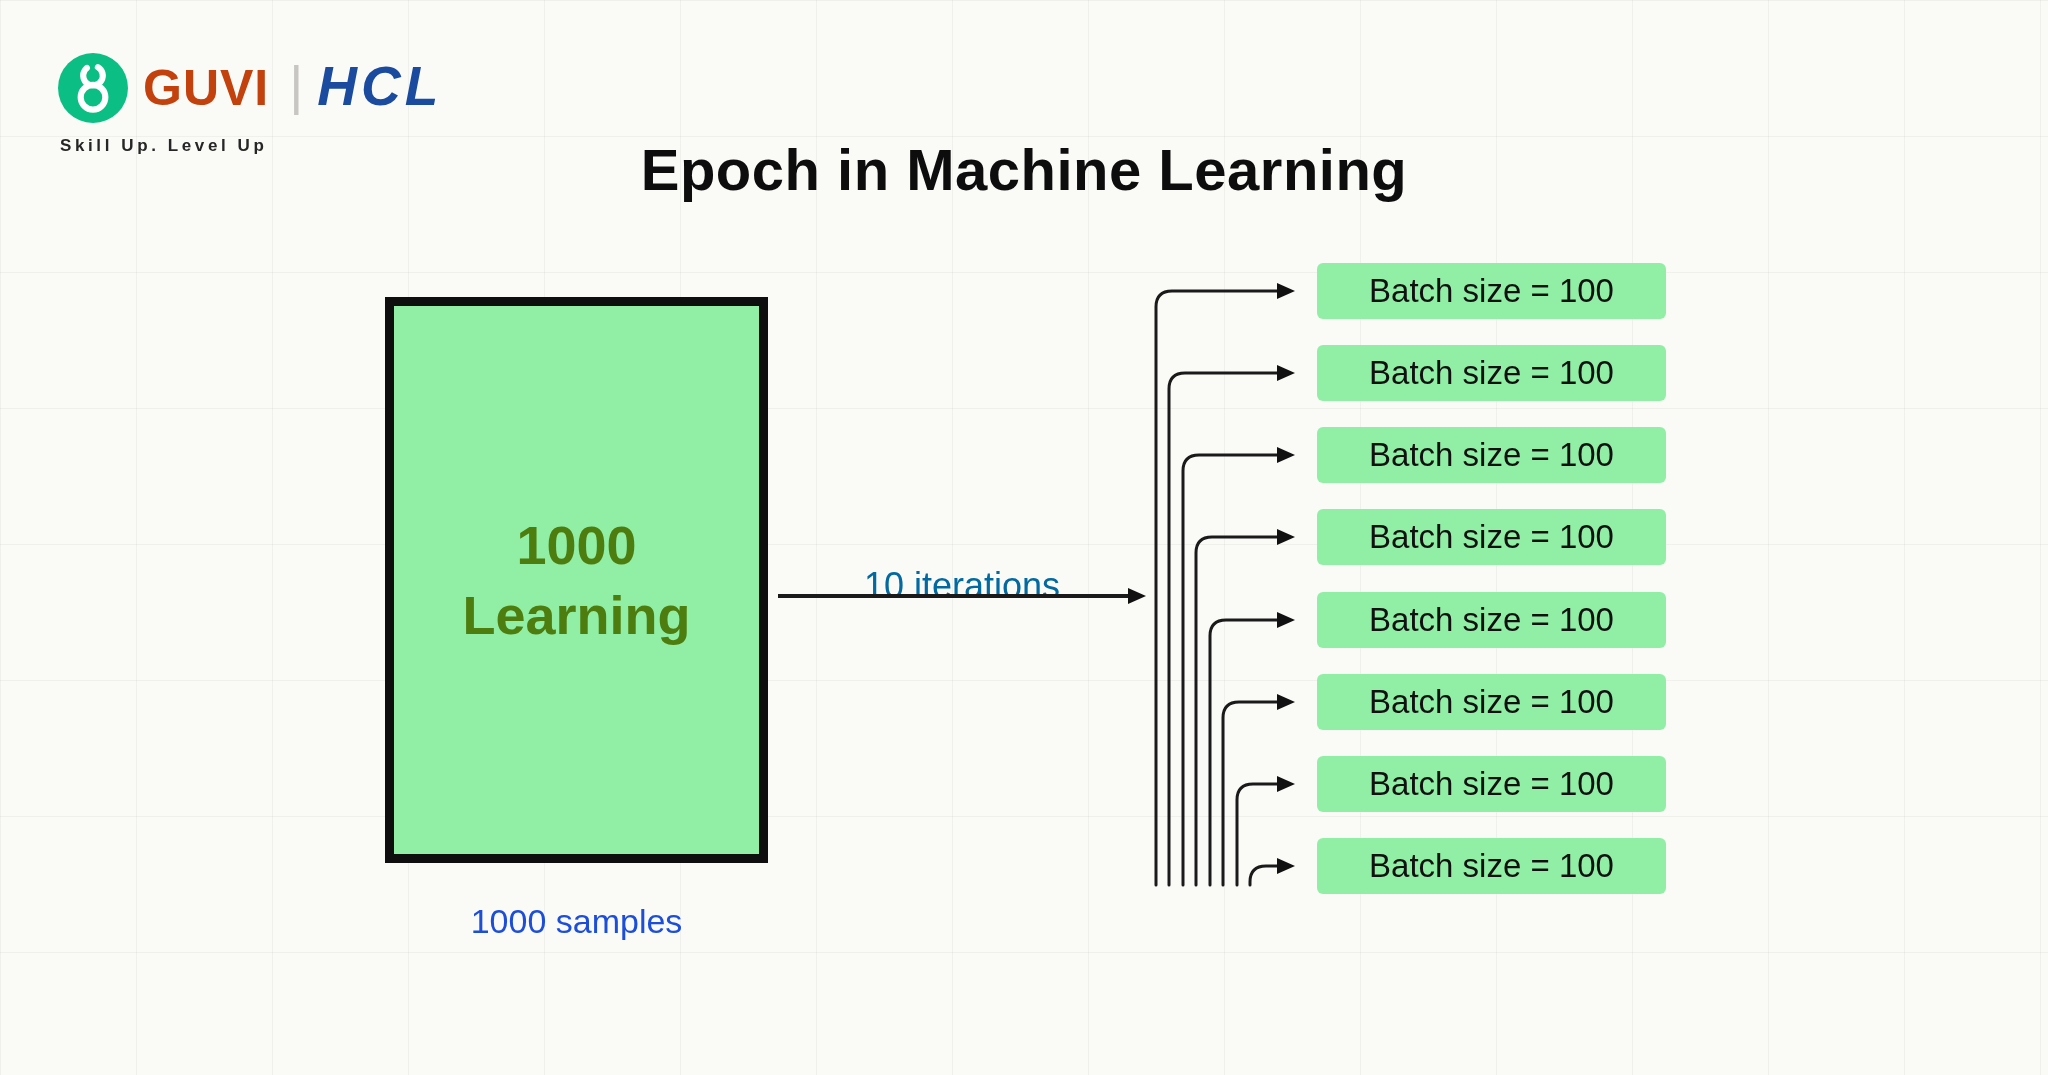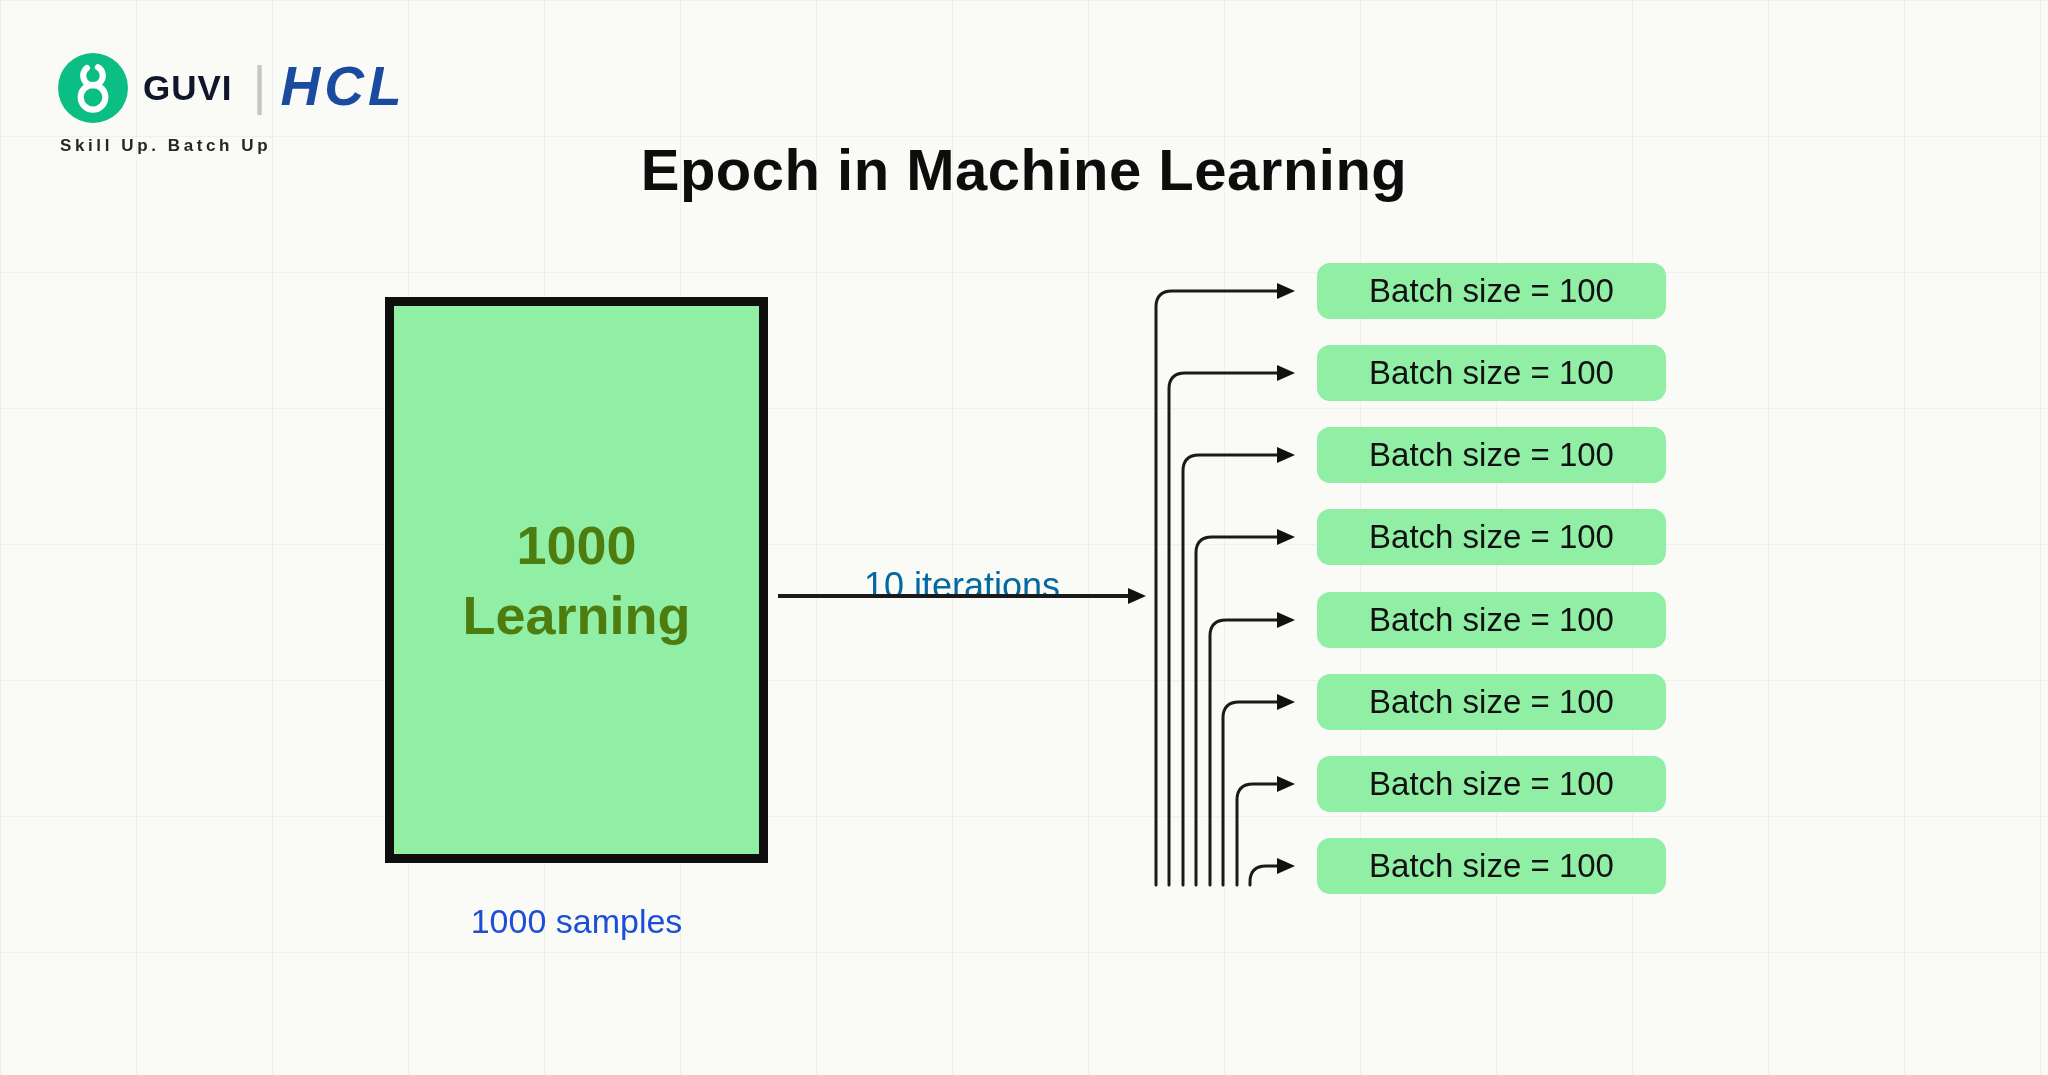--- a/index.html
+++ b/index.html
@@ -22,21 +22,21 @@
     background-size:136px 136px;
   }
   .stage{position:absolute;inset:0;}
 
   
   .brand{position:absolute;left:57px;top:52px;}
   .brand-row{display:flex;align-items:center;}
   .guvi-icon{width:72px;height:72px;display:inline-block;flex:0 0 auto;}
   .guvi-text{
     margin-left:14px;
-    font-size:35px;font-weight:800;letter-spacing:1px;color:#0f172a;
+    font-size:50px;font-weight:800;letter-spacing:1px;color:#c2410c;
   }
   .brand-sep{
     margin:0 14px 0 20px;
     font-size:54px;font-weight:100;color:#c8c6c2;
     position:relative;top:-3px;
   }
   .hcl-text{
     font-style:italic;font-weight:800;
     font-size:55px;letter-spacing:4px;color:var(--hcl-blue);
     position:relative;top:-2px;
@@ -83,21 +83,21 @@
     position:absolute;left:0;top:0;width:2048px;height:1075px;
     pointer-events:none;
   }
   .arrows path.fan{stroke:var(--line);stroke-width:3;fill:none;stroke-linecap:round;}
   .arrows line.main{stroke:var(--line);stroke-width:4;stroke-linecap:butt;}
 
   
   .batch{
     position:absolute;left:1317px;width:349px;height:56px;
     background:var(--mint-green);
-    border-radius:13px;
+    border-radius:6px;
     display:flex;align-items:center;justify-content:center;
   }
   .batch span{
     font-size:33px;font-weight:500;color:#111;white-space:nowrap;
   }
 </style>
 </head>
 <body>
 
 <div class="stage">
@@ -108,21 +108,21 @@
         <svg viewBox="0 0 70 70" width="72" height="72" aria-hidden="true">
           <circle cx="35" cy="35" r="34" fill="#0BBE83"></circle>
           <circle cx="35" cy="23" r="9.5" fill="none" stroke="#ffffff" stroke-width="6" stroke-dasharray="48 12" transform="rotate(-60 35 23)" stroke-linecap="round"></circle>
           <circle cx="35" cy="44" r="12" fill="none" stroke="#ffffff" stroke-width="6"></circle>
         </svg>
       </span>
       <span class="guvi-text">GUVI</span>
       <span class="brand-sep">|</span>
       <span class="hcl-text">HCL</span>
     </div>
-    <div class="tagline">Skill Up. Batch Up</div>
+    <div class="tagline">Skill Up. Level Up</div>
   </header>
 
   <h1 class="title">Epoch in Machine Learning</h1>
 
   <div class="samples-box">
     <div class="samples-label">
       <span>1000</span><br>
       <span>Learning</span>
     </div>
   </div>

